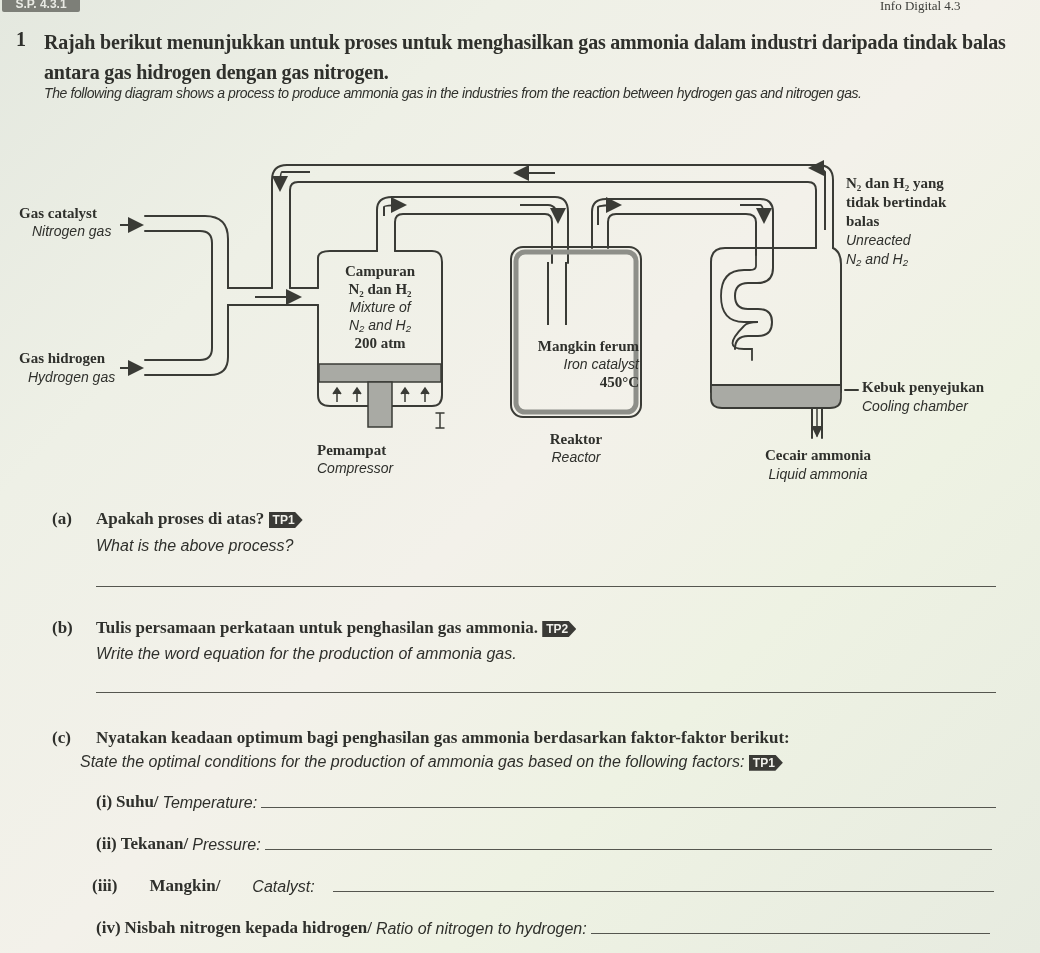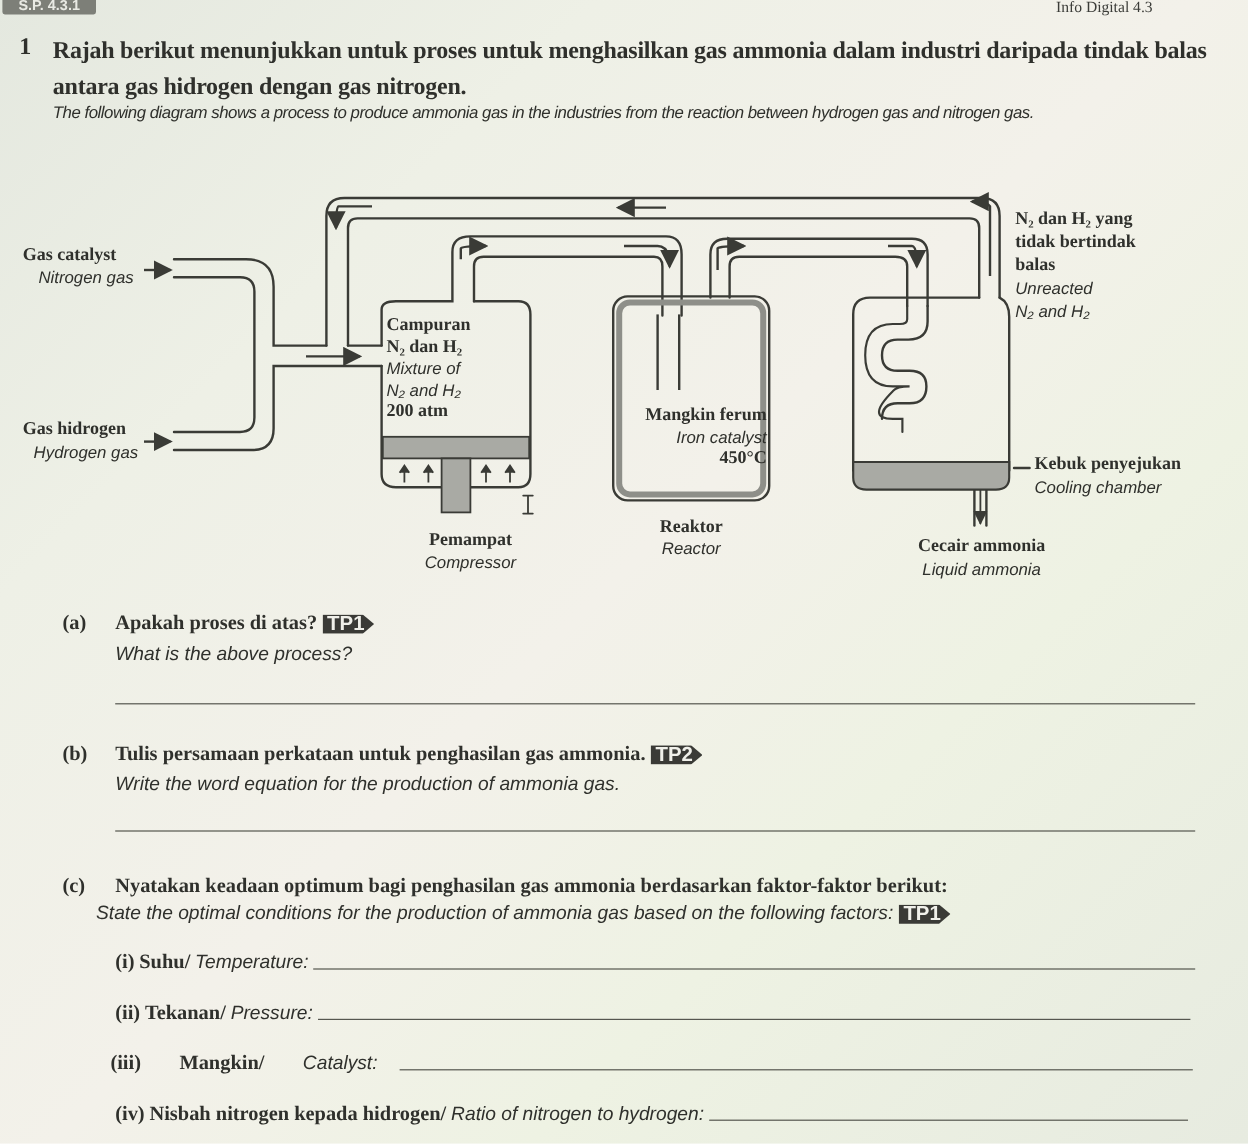--- a/index.html
+++ b/index.html
@@ -20,21 +20,21 @@
   }
   .qnum { left:16px; top:28px; font-size:20px; font-weight:bold; }
   .qtext-ms { left:44px; top:27px; width:980px; font-size:20px; font-weight:bold; line-height:30px; letter-spacing:-0.2px; }
   .qtext-en { left:44px; top:82px; width:980px; font-size:14px; font-style:italic; line-height:26px; font-family:"Liberation Sans", sans-serif; letter-spacing:-0.4px;}
   .lbl-b { font-size:15px; font-weight:bold; }
   .lbl-i { font-size:14px; font-style:italic; font-family:"Liberation Sans", sans-serif; }
   .sub-bold { font-size:17px; font-weight:bold; }
   .sub-it { font-size:16px; font-style:italic; font-family:"Liberation Sans", sans-serif; }
   .tp {
     display:inline-block; background:#3a3a36; color:#f0f0ea; font-family:"Liberation Sans", sans-serif;
-    font-size:17px; font-weight:bold; padding:1px 8px 1px 4px; height:14px; line-height:14px; vertical-align:middle;
+    font-size:12px; font-weight:bold; padding:1px 8px 1px 4px; height:14px; line-height:14px; vertical-align:middle;
     clip-path: polygon(0 0, 78% 0, 100% 50%, 78% 100%, 0 100%);
   }
   .ans-line { border-bottom:1.5px solid #55564f; height:0; }
   svg.diagram { position:absolute; left:0; top:150px; }
 </style>
 </head>
 <body>
 
 <div class="abs sp-badge">S.P. 4.3.1</div>
 <div class="abs info">Info Digital 4.3</div>
@@ -112,28 +112,28 @@
     <path d="M740,205 L760,205 Q764,205 764,222"></path>
     <path d="M825,230 L825,172 Q823,168 810,168"></path>
   </g>
 </svg>
 
 <div class="abs lbl-b" style="left:19px;top:205px;">Gas catalyst</div>
 <div class="abs lbl-i" style="left:32px;top:223px;">Nitrogen gas</div>
 <div class="abs lbl-b" style="left:19px;top:350px;">Gas hidrogen</div>
 <div class="abs lbl-i" style="left:28px;top:369px;">Hydrogen gas</div>
 
-<div class="abs" style="left:322px;top:262px;width:116px;line-height:18px;">
+<div class="abs" style="left:322px;top:262px;width:116px;text-align:center;line-height:18px;">
   <div class="lbl-b">Campuran</div>
   <div class="lbl-b">N₂ dan H₂</div>
   <div class="lbl-i">Mixture of</div>
   <div class="lbl-i">N₂ and H₂</div>
   <div class="lbl-b">200 atm</div>
 </div>
-<div class="abs" style="left:334px;top:441px;width:116px;text-align:center;line-height:18px;">
+<div class="abs" style="left:317px;top:441px;width:116px;text-align:left;line-height:18px;">
   <div class="lbl-b">Pemampat</div>
   <div class="lbl-i">Compressor</div>
 </div>
 
 <div class="abs" style="left:513px;top:337px;width:126px;text-align:right;line-height:18px;">
   <div class="lbl-b">Mangkin ferum</div>
   <div class="lbl-i">Iron catalyst</div>
   <div class="lbl-b">450°C</div>
 </div>
 <div class="abs" style="left:513px;top:430px;width:126px;text-align:center;line-height:18px;">

